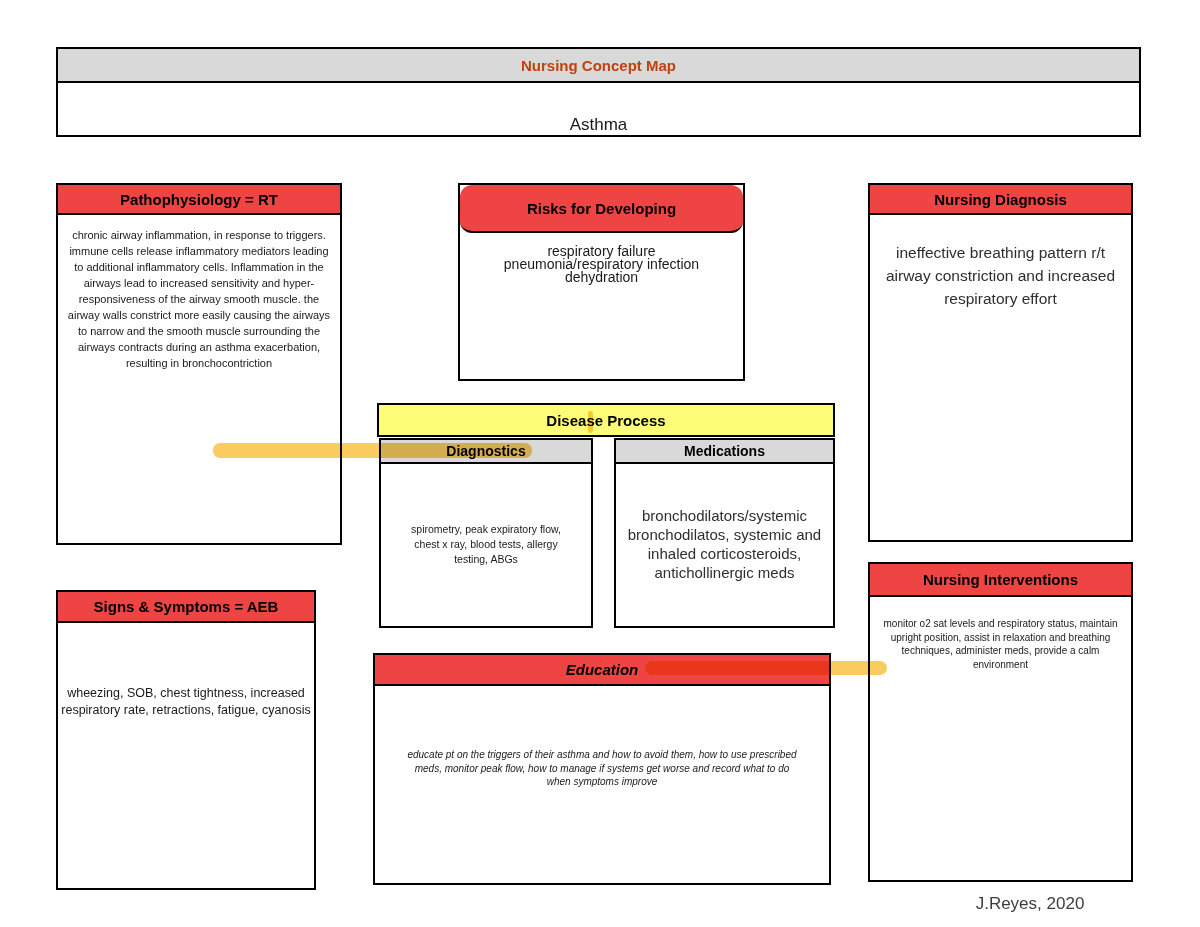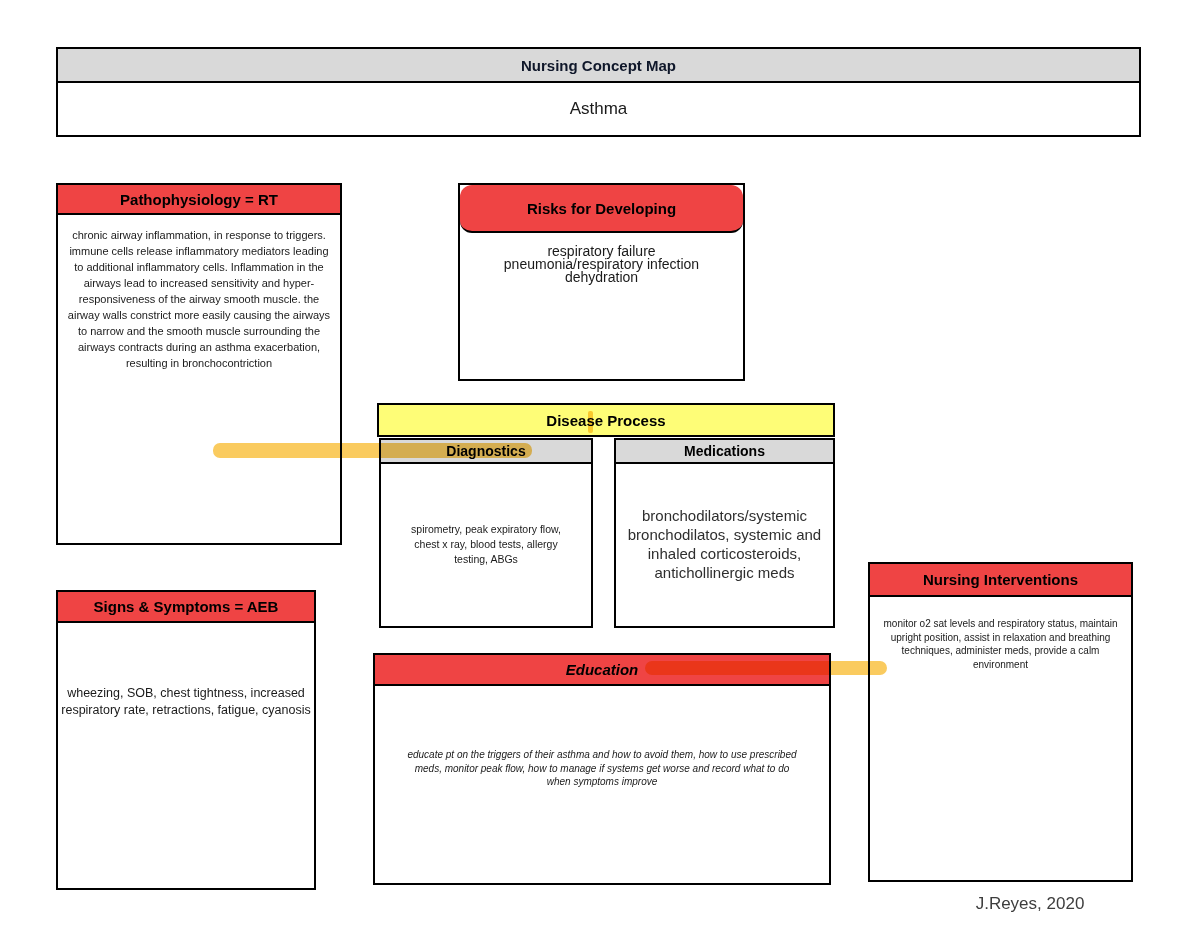--- a/index.html
+++ b/index.html
@@ -33,22 +33,22 @@
     position:absolute;
     background:#facb5f;
     mix-blend-mode:multiply;
     border-radius:8px;
     pointer-events:none;
   }
   
   .header-box{left:56px;top:47px;width:1085px;height:90px;}
   .title-bar{height:34px;background:#d9d9d9;border-bottom:2px solid #000;
     display:flex;align-items:center;justify-content:center;
-    font-weight:bold;font-size:15px;color:#0f172a;box-sizing:border-box;position:relative;z-index:1;}
-  .subtitle-area{height:52px;display:flex;align-items:center;justify-content:center;
+    font-weight:bold;font-size:15px;color:#c2410c;box-sizing:border-box;position:relative;z-index:1;}
+  .subtitle-area{height:52px;display:flex;align-items:flex-end;justify-content:center;
     font-size:17px;color:#1a1a1a;}
   
   .patho{left:56px;top:183px;width:286px;height:362px;}
   .patho .box-header{height:30px;}
   .patho .body-text{font-size:11px;line-height:16px;padding:12px 6px;}
   .risks{left:458px;top:183px;width:287px;height:198px;}
   .risks .box-header{height:48px;border-radius:12px;}
   .risks .body-text{font-size:14px;line-height:13px;padding-top:12px;}
   .ndx{left:868px;top:183px;width:265px;height:359px;}
   .ndx .box-header{height:30px;}
@@ -104,20 +104,26 @@
 
   <div class="box risks">
     <div class="box-header">
       <span>Risks for Developing</span>
     </div>
     <div class="body-text">respiratory failure
 pneumonia/respiratory infection
 dehydration</div>
   </div>
 
+  <div class="box ndx">
+    <div class="box-header">
+      <span>Nursing Diagnosis</span>
+    </div>
+    <div class="body-text">ineffective breathing pattern r/t airway constriction and increased respiratory effort</div>
+  </div>
 
   <div class="dp-header">
     <span>Disease Process</span>
   </div>
   <div class="dp-col diag-col">
     <div class="gray-header">
       <span>Diagnostics</span>
     </div>
     <div class="body-text">spirometry, peak expiratory flow, chest x ray, blood tests, allergy testing, ABGs</div>
   </div>

